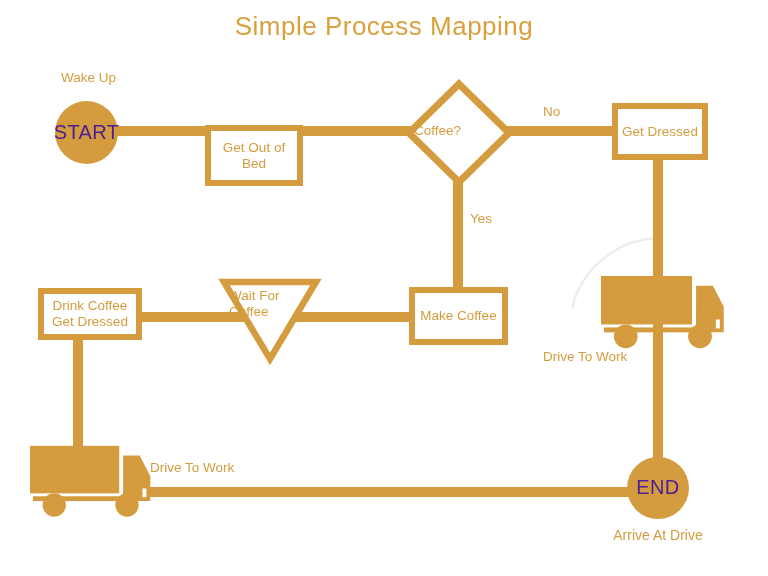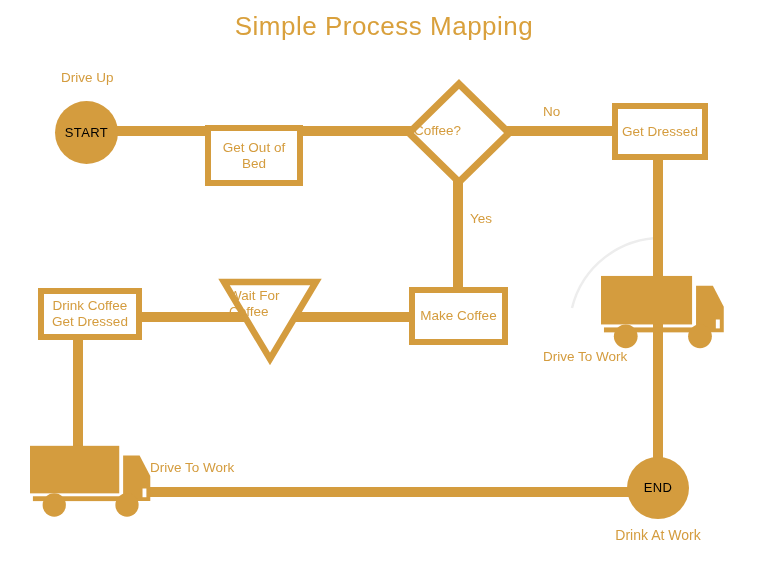--- a/index.html
+++ b/index.html
@@ -10,21 +10,21 @@
   .canvas svg{position:absolute;left:0;top:0;}
   .title{
     position:absolute;left:0;top:11px;width:768px;text-align:center;
     font-size:26px;letter-spacing:.5px;color:#D9A03C;
   }
   .node{
     position:absolute;box-sizing:border-box;display:flex;align-items:center;justify-content:center;
     text-align:center;font-size:13.5px;line-height:1.18;
   }
   .process{background:#fff;border:6px solid #D49C3E;padding:2px;}
-  .terminal{background:#D49C3E;border-radius:50%;color:#000000;font-size:13px;letter-spacing:.4px;}
+  .terminal{background:#D49C3E;border-radius:50%;color:#4c1d95;font-size:20px;letter-spacing:.4px;}
   .shape-label{position:absolute;text-align:left;font-size:13.5px;line-height:1.18;}
   .flow-label{position:absolute;font-size:13.5px;white-space:nowrap;}
 </style>
 </head>
 <body>
 
 <div class="canvas">
 
   <svg width="768" height="576" viewBox="0 0 768 576">
     <defs>
@@ -57,21 +57,21 @@
     <g fill="#D49C3E">
       <use href="#truck" transform="translate(601,270) scale(0.99)"></use>
     </g>
     <g fill="#D49C3E">
       <use href="#truck" transform="translate(30,440) scale(0.97)"></use>
     </g>
   </svg>
 
   <div class="title">Simple Process Mapping</div>
 
-  <div class="flow-label" style="left:61px;top:70px;">Drive Up</div>
+  <div class="flow-label" style="left:61px;top:70px;">Wake Up</div>
 
   <div class="node terminal" style="left:55px;top:101px;width:63px;height:63px;">START</div>
 
   <div class="node process" style="left:205px;top:101px;width:98px;height:61px;margin-top:24px;">Get Out of Bed</div>
 
   <div class="shape-label" style="left:414px;top:123px;width:90px;">Coffee?</div>
 
   <div class="flow-label" style="left:543px;top:104px;">No</div>
 
   <div class="node process" style="left:612px;top:103px;width:96px;height:57px;">Get Dressed</div>
@@ -83,15 +83,15 @@
   <div class="shape-label" style="left:229px;top:288px;width:82px;">Wait For Coffee</div>
 
   <div class="node process" style="left:38px;top:288px;width:104px;height:52px;">Drink Coffee Get Dressed</div>
 
   <div class="flow-label" style="left:543px;top:349px;">Drive To Work</div>
 
   <div class="flow-label" style="left:150px;top:460px;">Drive To Work</div>
 
   <div class="node terminal" style="left:627px;top:457px;width:62px;height:62px;">END</div>
 
-  <div class="flow-label" style="left:598px;top:527px;width:120px;text-align:center;font-size:14px;">Drink At Work</div>
+  <div class="flow-label" style="left:598px;top:527px;width:120px;text-align:center;font-size:14px;">Arrive At Drive</div>
 
 </div>
 
 </body></html>

